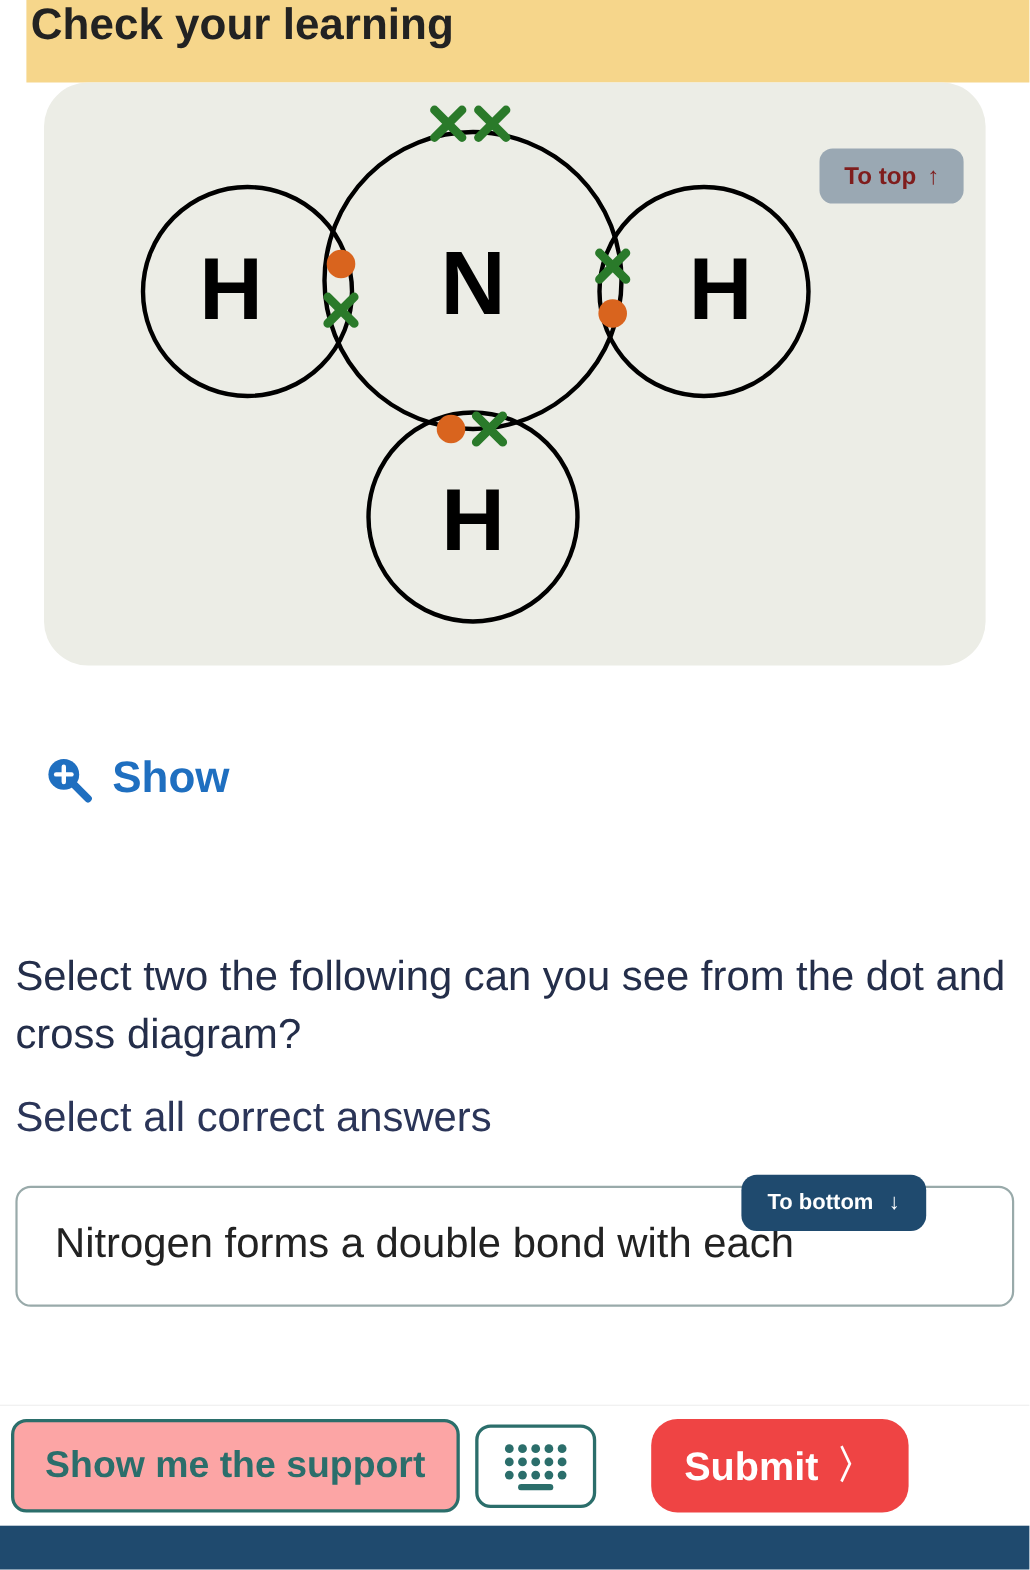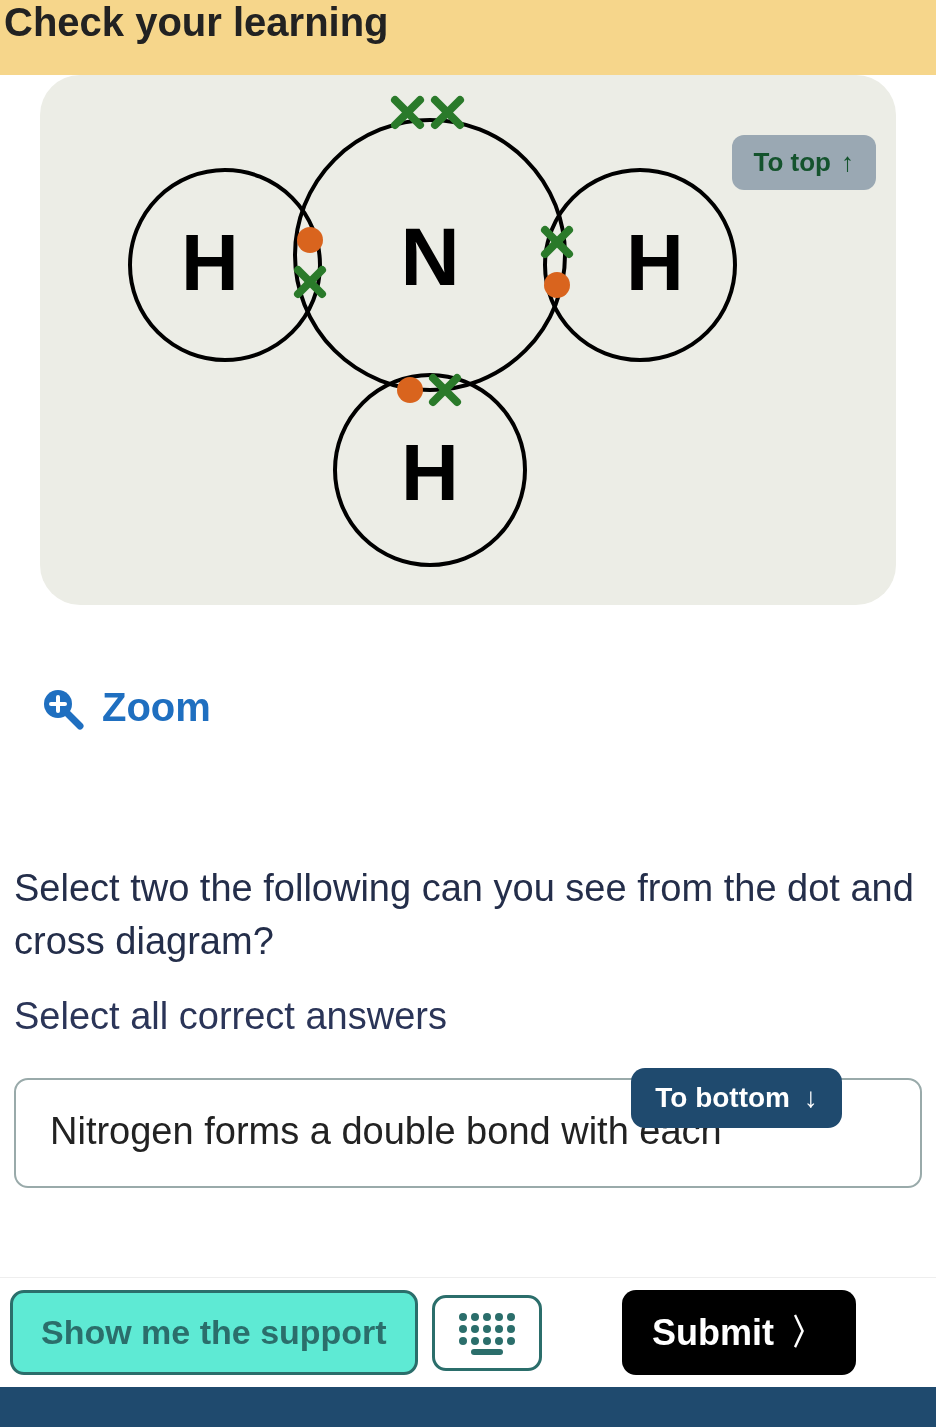--- a/index.html
+++ b/index.html
@@ -7,42 +7,43 @@
     font-family: -apple-system, BlinkMacSystemFont, 'Segoe UI', Arial, sans-serif;
     width: 936px;
     height: 1427px;
     background: #fff;
     position: relative;
     overflow: hidden;
   }
   .header-band {
     background: #f6d68b;
     padding: 0 0 30px 0;
+    margin-left: 24px;
   }
   .header-title {
     font-size: 40px;
     font-weight: 700;
     color: #222;
     padding: 0 0 0 4px;
   }
   .diagram-area {
     margin: 0 40px;
     background: #ecede6;
     border-radius: 40px;
     height: 530px;
     position: relative;
   }
   .diagram-svg { position:absolute; left:0; top:0; }
   .to-top-btn {
     position: absolute;
     top: 60px;
     right: 60px;
     background: #9aa8b3;
-    color: #14532d;
-    font-size: 26px;
+    color: #7f1d1d;
+    font-size: 22px;
     font-weight: 600;
     padding: 12px 22px;
     border-radius: 12px;
     display: flex;
     align-items: center;
     gap: 10px;
     cursor: pointer;
   }
   .zoom-row {
     display: flex;
@@ -68,21 +69,21 @@
   .answers-area {
     position: relative;
     margin: 40px 14px 0 14px;
   }
   .to-bottom-btn {
     position: absolute;
     top: -10px;
     right: 80px;
     background: #1f4a6e;
     color: #fff;
-    font-size: 28px;
+    font-size: 20px;
     font-weight: 600;
     padding: 14px 24px;
     border-radius: 14px;
     display: flex;
     align-items: center;
     gap: 14px;
     cursor: pointer;
     z-index: 5;
   }
   .answer-card {
@@ -106,47 +107,47 @@
     gap: 14px;
     border-top: 1px solid #eee;
   }
   .support-btn {
     border: 3px solid #2b6e6b;
     border-radius: 14px;
     color: #2b6e6b;
     font-size: 34px;
     font-weight: 600;
     padding: 20px 28px;
-    background: #5eead4;
+    background: #fca5a5;
     cursor: pointer;
   }
   .keypad-btn {
     border: 3px solid #2b6e6b;
     border-radius: 14px;
     width: 110px;
     height: 76px;
     background: #fff;
     display: flex;
     align-items: center;
     justify-content: center;
     cursor: pointer;
   }
   .spacer { flex: 1; }
   .submit-btn {
-    background: #000000;
+    background: #ef4444;
     color: #fff;
     font-size: 36px;
     font-weight: 600;
     padding: 18px 30px;
-    border-radius: 14px;
+    border-radius: 24px;
     display: flex;
     align-items: center;
     gap: 16px;
     cursor: pointer;
-    margin-right: 70px;
+    margin-right: 100px;
   }
   .footer-strip {
     position: absolute;
     left: 0; right: 0; bottom: 0;
     height: 40px;
     background: #1f4a6e;
   }
   .bold { font-weight: 400; }
 </style>
 </head>
@@ -206,21 +207,21 @@
   </div>
 </div>
 
 <div class="zoom-row">
   <svg width="44" height="44" viewBox="0 0 44 44">
     <circle cx="18" cy="18" r="14" fill="#1f6fc0"></circle>
     <line x1="28" y1="28" x2="40" y2="40" stroke="#1f6fc0" stroke-width="7" stroke-linecap="round"></line>
     <line x1="11" y1="18" x2="25" y2="18" stroke="#fff" stroke-width="4" stroke-linecap="round"></line>
     <line x1="18" y1="11" x2="18" y2="25" stroke="#fff" stroke-width="4" stroke-linecap="round"></line>
   </svg>
-  <span>Zoom</span>
+  <span>Show</span>
 </div>
 
 <div class="question-block">
   <br>
   <span>Select </span><span class="bold">two</span><span> the following can you see from the dot and cross diagram?</span>
 </div>
 
 <div class="select-instr">
   <span>Select </span><span class="bold">all</span><span> correct answers</span>
 </div>

